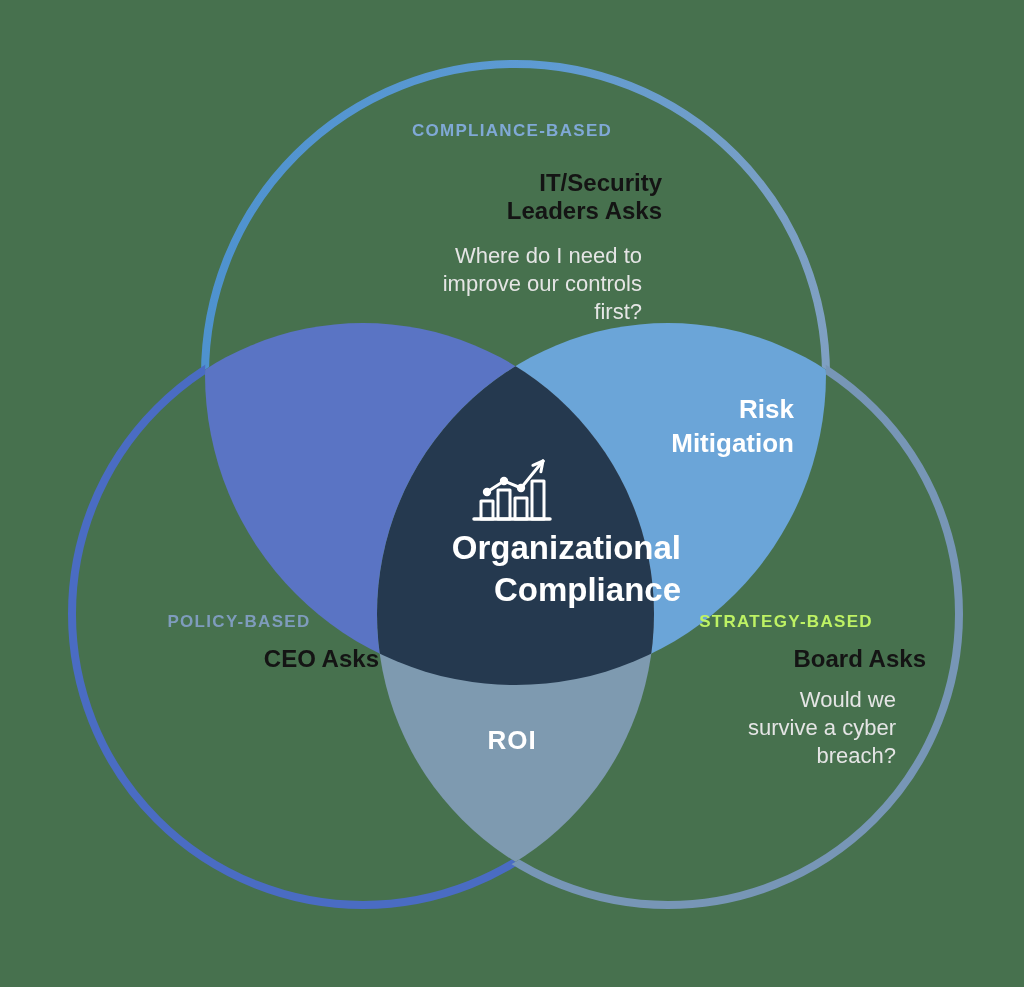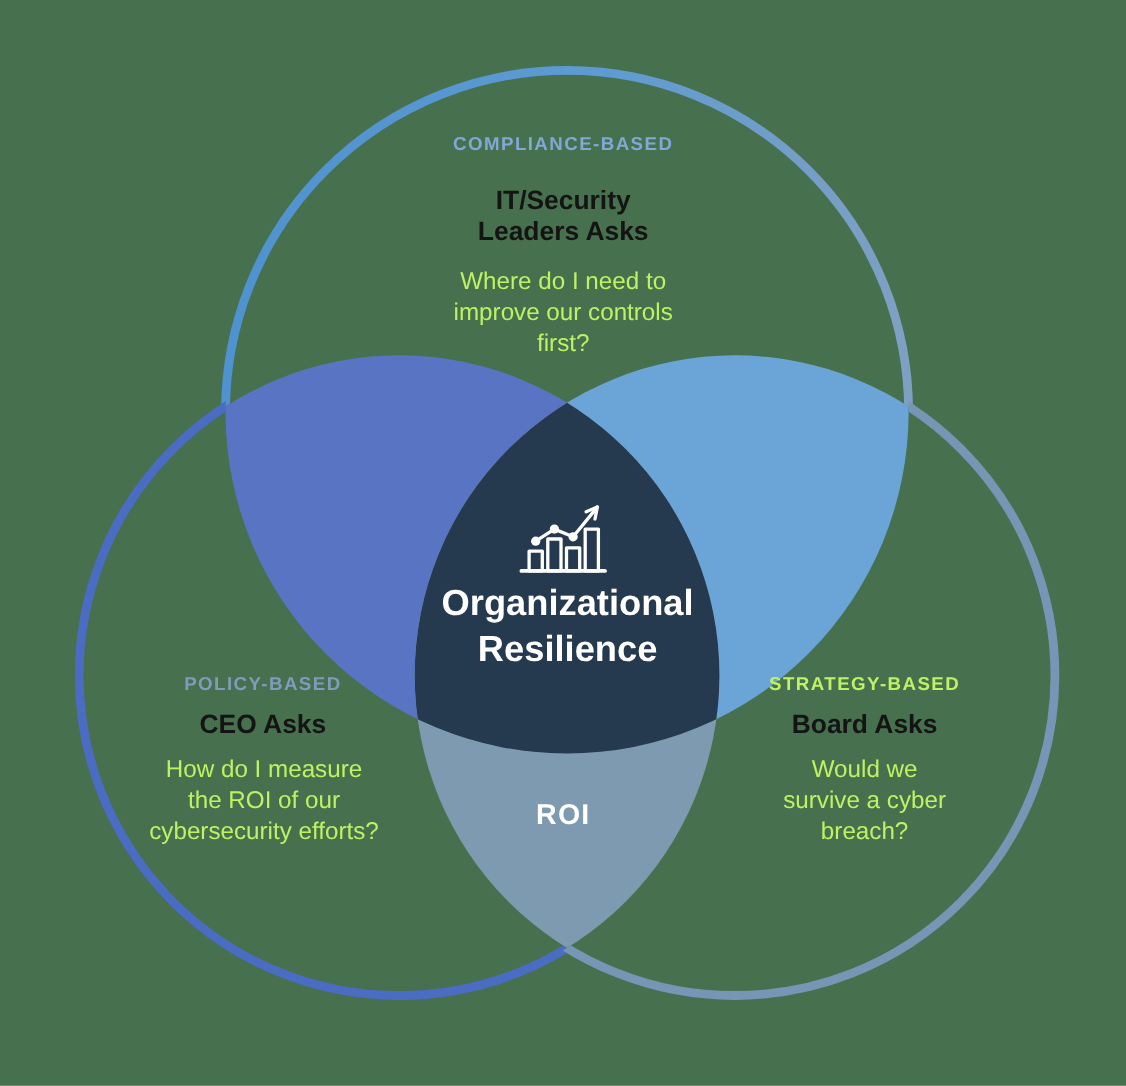--- a/index.html
+++ b/index.html
@@ -9,34 +9,34 @@
     overflow:hidden;
   }
   .stage{
     position:relative;width:1024px;height:987px;
     background:#47714E;
   }
   .stage svg.venn{position:absolute;left:0;top:0;}
   .label{
     position:absolute;
     transform:translate(-50%,-50%);
-    text-align:center;
+    text-align:right;
     white-space:pre-line;
   }
   .cat{
     font-size:17px;font-weight:700;letter-spacing:1.3px;
   }
   .cat-top{color:#80A9D6;}
   .cat-left{color:#7F9CBD;}
   .cat-right{color:#bef264;}
   .heading{
     font-size:24px;font-weight:700;color:#141414;line-height:1.17;
   }
   .question{
-    font-size:22px;font-weight:500;color:#bef264;line-height:1.28;
+    font-size:22px;font-weight:500;color:#e5e5e5;line-height:1.28;
   }
   .overlap-label{
     color:#ffffff;font-weight:700;font-size:26px;line-height:1.3;
   }
   .center-label{
     color:#ffffff;font-weight:700;font-size:33px;line-height:1.27;
   }
   .roi-label{letter-spacing:1px;}
   .chart-icon{position:absolute;left:467px;top:446px;width:90px;height:80px;}
 </style>
@@ -98,45 +98,44 @@
 
   <div class="label cat cat-top" style="left:512px;top:131px;">COMPLIANCE-BASED</div>
   <div class="label heading" style="left:512px;top:197px;width:300px;">IT/Security
 Leaders Asks</div>
   <div class="label question" style="left:512px;top:284px;width:260px;">Where do I need to
 improve our controls
 first?</div>
 
   <div class="label cat cat-left" style="left:239px;top:622px;">POLICY-BASED</div>
   <div class="label heading" style="left:239px;top:659px;width:280px;">CEO Asks</div>
-  <div class="label question" style="left:240px;top:728px;width:260px;">How do I measure
-the ROI of our
-cybersecurity efforts?</div>
 
   <div class="label cat cat-right" style="left:786px;top:622px;">STRATEGY-BASED</div>
   <div class="label question" style="left:786px;top:728px;width:220px;">Would we
 survive a cyber
 breach?</div>
   <div class="label heading" style="left:786px;top:659px;width:280px;">Board Asks</div>
 
+  <div class="label overlap-label" style="left:709px;top:427px;width:170px;">Risk
+Mitigation</div>
   <div class="label overlap-label roi-label" style="left:512px;top:741px;">ROI</div>
 
   <svg class="chart-icon" viewBox="0 0 90 80">
     <g stroke="#ffffff" fill="none" stroke-linecap="round" stroke-linejoin="round">
       <line x1="7" y1="73" x2="83" y2="73" stroke-width="3.5"></line>
       <rect x="14" y="55" width="12" height="18" stroke-width="3"></rect>
       <rect x="31" y="44" width="12" height="29" stroke-width="3"></rect>
       <rect x="48" y="52" width="12" height="21" stroke-width="3"></rect>
       <rect x="65" y="35" width="12" height="38" stroke-width="3"></rect>
       <polyline points="20,46 37,35 54,42 76,15" stroke-width="3"></polyline>
       <line x1="76" y1="15" x2="65.9" y2="19.3" stroke-width="3"></line>
       <line x1="76" y1="15" x2="73.9" y2="25.8" stroke-width="3"></line>
     </g>
     <g fill="#ffffff" stroke="none">
       <circle cx="20" cy="46" r="4.2"></circle>
       <circle cx="37" cy="35" r="4.2"></circle>
       <circle cx="54" cy="42" r="4.2"></circle>
     </g>
   </svg>
   <div class="label center-label" style="left:516px;top:569px;width:330px;">Organizational
-Resilience</div>
+Compliance</div>
 
 </div>
 
 </body></html>

